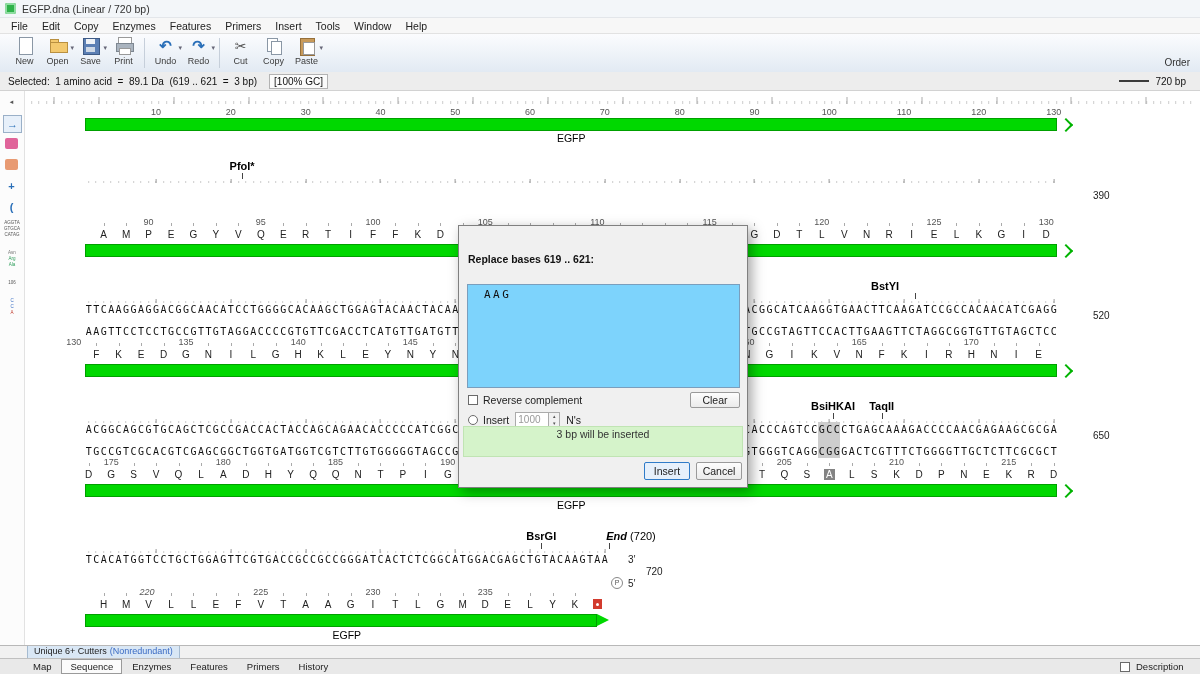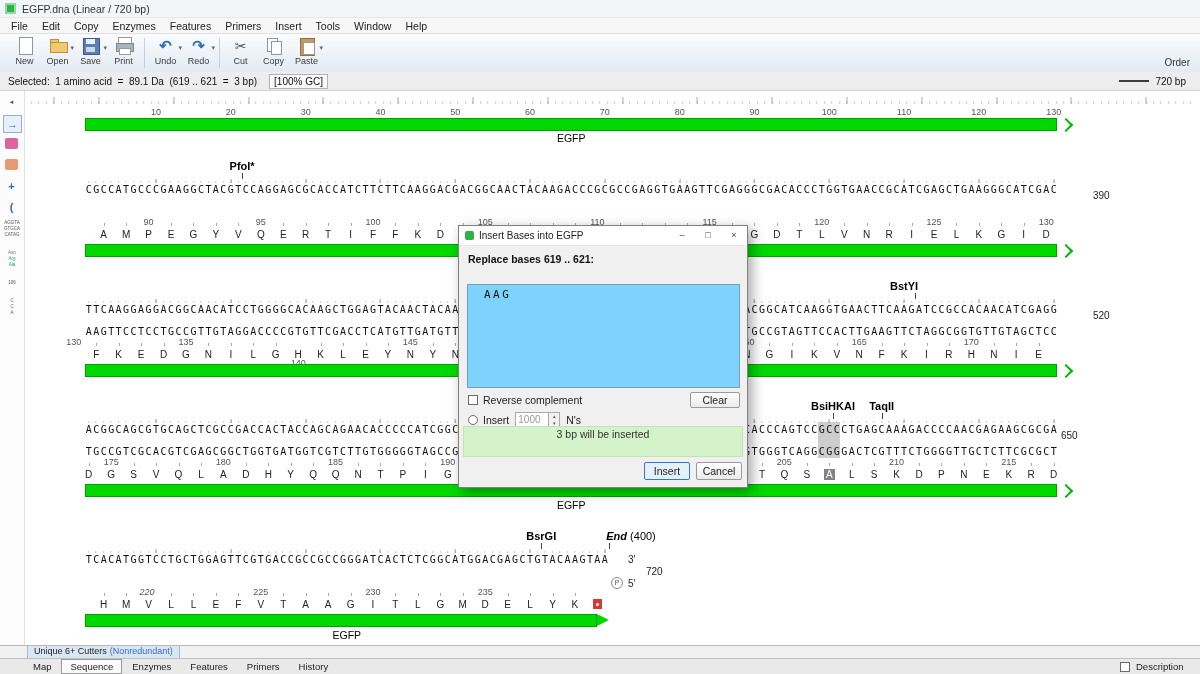--- a/index.html
+++ b/index.html
@@ -232,21 +232,20 @@
     <div class="aanum" style="position: absolute; left: 814.26px; top: 107px; width: 30px;">100</div>
     <div class="aanum" style="position: absolute; left: 889.06px; top: 107px; width: 30px;">110</div>
     <div class="aanum" style="position: absolute; left: 963.86px; top: 107px; width: 30px;">120</div>
     <div class="aanum" style="position: absolute; left: 1038.66px; top: 107px; width: 30px;">130</div>
     <div style="position: absolute; left: 85px; top: 118px; width: 972.4px; height: 13px; background: rgb(0, 216, 0); border: 1px solid rgb(0, 160, 0); box-sizing: border-box;"></div>
     <div style="position: absolute; left: 1061.4px; top: 120px; width: 8px; height: 8px; border-top: 2px solid rgb(0, 179, 0); border-right: 2px solid rgb(0, 179, 0); transform: rotate(45deg);"></div>
     <div class="featlabel" style="position: absolute; left: 541.2px; top: 132px; width: 60px;">EGFP</div>
     <div class="enzyme" style="position: absolute; left: 182.08px; top: 160px; width: 120px;"><span>PfoI*</span></div>
     <div style="position: absolute; left: 242.08px; top: 173px; width: 1px; height: 6px; background: rgb(68, 68, 68);"></div>
     <div style="position: absolute; left: 85px; top: 179px; width: 972.4px; height: 4px; background-image: repeating-linear-gradient(to right, rgb(153, 153, 153) 0px, rgb(153, 153, 153) 1px, transparent 1px, transparent 74.8px), repeating-linear-gradient(to right, rgb(204, 204, 204) 0px, rgb(204, 204, 204) 1px, transparent 1px, transparent 7.48px); background-size: 100% 4px, 100% 2px; background-position: 70.6px 0px, 3.2px 2px; background-repeat: repeat-x, repeat-x;"></div>
-    <div class="strand" style="left: 85.7px; top: 184px;">CGCCATGCCCGAAGGCTACGTCCAGGAGCGCACCATCTTCTTCAAGGACGACGGCAACTACAAGACCCGCGCCGAGGTGAAGTTCGAGGGCGACACCCTGGTGAACCGCATCGAGCTGAAGGGCATCGAC</div>
     <div class="rownum" style="position: absolute; left: 1093px; top: 190px;">390</div>
     <div class="aanum" style="position: absolute; left: 133.58px; top: 217px; width: 30px;">90</div>
     <div class="aanum" style="position: absolute; left: 245.78px; top: 217px; width: 30px;">95</div>
     <div class="aanum" style="position: absolute; left: 357.98px; top: 217px; width: 30px;">100</div>
     <div class="aanum" style="position: absolute; left: 470.18px; top: 217px; width: 30px;">105</div>
     <div class="aanum" style="position: absolute; left: 582.38px; top: 217px; width: 30px;">110</div>
     <div class="aanum" style="position: absolute; left: 694.58px; top: 217px; width: 30px;">115</div>
     <div class="aanum" style="position: absolute; left: 806.78px; top: 217px; width: 30px;">120</div>
     <div class="aanum" style="position: absolute; left: 918.98px; top: 217px; width: 30px;">125</div>
     <div class="aanum" style="position: absolute; left: 1031.18px; top: 217px; width: 30px;">130</div>
@@ -323,29 +322,29 @@
     <div style="position: absolute; left: 978.86px; top: 223px; width: 1px; height: 3px; background: rgb(170, 170, 170);"></div>
     <div class="aachar" style="position: absolute; left: 973.36px; top: 229px; width: 11px;">K</div>
     <div style="position: absolute; left: 1001.3px; top: 223px; width: 1px; height: 3px; background: rgb(170, 170, 170);"></div>
     <div class="aachar" style="position: absolute; left: 995.8px; top: 229px; width: 11px;">G</div>
     <div style="position: absolute; left: 1023.74px; top: 223px; width: 1px; height: 3px; background: rgb(170, 170, 170);"></div>
     <div class="aachar" style="position: absolute; left: 1018.24px; top: 229px; width: 11px;">I</div>
     <div class="aachar" style="position: absolute; left: 1040.68px; top: 229px; width: 11px;">D</div>
     <div style="position: absolute; left: 85px; top: 244px; width: 972.4px; height: 13px; background: rgb(0, 216, 0); border: 1px solid rgb(0, 160, 0); box-sizing: border-box;"></div>
     <div style="position: absolute; left: 1061.4px; top: 246px; width: 8px; height: 8px; border-top: 2px solid rgb(0, 179, 0); border-right: 2px solid rgb(0, 179, 0); transform: rotate(45deg);"></div>
     <div class="featlabel" style="position: absolute; left: 541.2px; top: 259px; width: 60px;">EGFP</div>
-    <div class="enzyme" style="position: absolute; left: 844px; top: 280px; width: 120px;"><span>BstYI</span></div>
+    <div class="enzyme" style="position: absolute; left: 825px; top: 280px; width: 120px;"><span>BstYI</span></div>
     <div style="position: absolute; left: 915.28px; top: 293px; width: 1px; height: 6px; background: rgb(68, 68, 68);"></div>
     <div style="position: absolute; left: 85px; top: 299px; width: 972.4px; height: 4px; background-image: repeating-linear-gradient(to right, rgb(153, 153, 153) 0px, rgb(153, 153, 153) 1px, transparent 1px, transparent 74.8px), repeating-linear-gradient(to right, rgb(204, 204, 204) 0px, rgb(204, 204, 204) 1px, transparent 1px, transparent 7.48px); background-size: 100% 4px, 100% 2px; background-position: 70.6px 0px, 3.2px 2px; background-repeat: repeat-x, repeat-x;"></div>
     <div class="strand" style="left: 85.7px; top: 304px;">TTCAAGGAGGACGGCAACATCCTGGGGCACAAGCTGGAGTACAACTACAACAGCCACAACGTCTATATCATGGCCGACAAGCAGAAGAACGGCATCAAGGTGAACTTCAAGATCCGCCACAACATCGAGG</div>
     <div class="strand" style="left: 85.7px; top: 326px;">AAGTTCCTCCTGCCGTTGTAGGACCCCGTGTTCGACCTCATGTTGATGTTGTCGGTGTTGCAGATATAGTACCGGCTGTTCGTCTTCTTGCCGTAGTTCCACTTGAAGTTCTAGGCGGTGTTGTAGCTCC</div>
     <div class="rownum" style="position: absolute; left: 1093px; top: 310px;">520</div>
     <div class="aanum" style="position: absolute; left: 58.78px; top: 337px; width: 30px;">130</div>
     <div class="aanum" style="position: absolute; left: 170.98px; top: 337px; width: 30px;">135</div>
-    <div class="aanum" style="position: absolute; left: 283.18px; top: 337px; width: 30px; margin-top: 21px;">140</div>
+    <div class="aanum" style="position: absolute; left: 283.18px; top: 337px; width: 30px;">140</div>
     <div class="aanum" style="position: absolute; left: 395.38px; top: 337px; width: 30px;">145</div>
     <div class="aanum" style="position: absolute; left: 507.58px; top: 337px; width: 30px;">150</div>
     <div class="aanum" style="position: absolute; left: 619.78px; top: 337px; width: 30px;">155</div>
     <div class="aanum" style="position: absolute; left: 731.98px; top: 337px; width: 30px;">160</div>
     <div class="aanum" style="position: absolute; left: 844.18px; top: 337px; width: 30px;">165</div>
     <div class="aanum" style="position: absolute; left: 956.38px; top: 337px; width: 30px;">170</div>
     <div style="position: absolute; left: 96.22px; top: 343px; width: 1px; height: 3px; background: rgb(170, 170, 170);"></div>
     <div class="aachar" style="position: absolute; left: 90.72px; top: 349px; width: 11px;">F</div>
     <div style="position: absolute; left: 118.66px; top: 343px; width: 1px; height: 3px; background: rgb(170, 170, 170);"></div>
     <div class="aachar" style="position: absolute; left: 113.16px; top: 349px; width: 11px;">K</div>
@@ -427,21 +426,21 @@
     <div style="position: absolute; left: 1061.4px; top: 366px; width: 8px; height: 8px; border-top: 2px solid rgb(0, 179, 0); border-right: 2px solid rgb(0, 179, 0); transform: rotate(45deg);"></div>
     <div class="featlabel" style="position: absolute; left: 541.2px; top: 379px; width: 60px;">EGFP</div>
     <div style="position: absolute; left: 818.04px; top: 422px; width: 22.44px; height: 36px; background: rgb(205, 205, 205);"></div>
     <div class="enzyme" style="position: absolute; left: 773px; top: 400px; width: 120px;"><span>BsiHKAI</span></div>
     <div style="position: absolute; left: 833px; top: 413px; width: 1px; height: 6px; background: rgb(68, 68, 68);"></div>
     <div class="enzyme" style="position: absolute; left: 821.62px; top: 400px; width: 120px;"><span>TaqII</span></div>
     <div style="position: absolute; left: 881.62px; top: 413px; width: 1px; height: 6px; background: rgb(68, 68, 68);"></div>
     <div style="position: absolute; left: 85px; top: 419px; width: 972.4px; height: 4px; background-image: repeating-linear-gradient(to right, rgb(153, 153, 153) 0px, rgb(153, 153, 153) 1px, transparent 1px, transparent 74.8px), repeating-linear-gradient(to right, rgb(204, 204, 204) 0px, rgb(204, 204, 204) 1px, transparent 1px, transparent 7.48px); background-size: 100% 4px, 100% 2px; background-position: 70.6px 0px, 3.2px 2px; background-repeat: repeat-x, repeat-x;"></div>
     <div class="strand" style="left: 85.7px; top: 424px;">ACGGCAGCGTGCAGCTCGCCGACCACTACCAGCAGAACACCCCCATCGGCGACGGCCCCGTGCTGCTGCCCGACAACCACTACCTGAGCACCCAGTCCGCCCTGAGCAAAGACCCCAACGAGAAGCGCGA</div>
     <div class="strand" style="left: 85.7px; top: 446px;">TGCCGTCGCACGTCGAGCGGCTGGTGATGGTCGTCTTGTGGGGGTAGCCGCTGCCGGGGCACGACGACGGGCTGTTGGTGATGGACTCGTGGGTCAGGCGGGACTCGTTTCTGGGGTTGCTCTTCGCGCT</div>
-    <div class="rownum" style="position: absolute; left: 1061px; top: 430px;">650</div>
+    <div class="rownum" style="position: absolute; left: 1093px; top: 430px;">650</div>
     <div class="aanum" style="position: absolute; left: 96.18px; top: 457px; width: 30px;">175</div>
     <div class="aanum" style="position: absolute; left: 208.38px; top: 457px; width: 30px;">180</div>
     <div class="aanum" style="position: absolute; left: 320.58px; top: 457px; width: 30px;">185</div>
     <div class="aanum" style="position: absolute; left: 432.78px; top: 457px; width: 30px;">190</div>
     <div class="aanum" style="position: absolute; left: 544.98px; top: 457px; width: 30px;">195</div>
     <div class="aanum" style="position: absolute; left: 657.18px; top: 457px; width: 30px;">200</div>
     <div class="aanum" style="position: absolute; left: 769.38px; top: 457px; width: 30px;">205</div>
     <div class="aanum" style="position: absolute; left: 881.58px; top: 457px; width: 30px;">210</div>
     <div class="aanum" style="position: absolute; left: 993.78px; top: 457px; width: 30px;">215</div>
     <div style="position: absolute; left: 88.74px; top: 463px; width: 1px; height: 3px; background: rgb(170, 170, 170);"></div>
@@ -521,21 +520,21 @@
     <div class="aachar" style="position: absolute; left: 1003.28px; top: 469px; width: 11px;">K</div>
     <div style="position: absolute; left: 1031.22px; top: 463px; width: 1px; height: 3px; background: rgb(170, 170, 170);"></div>
     <div class="aachar" style="position: absolute; left: 1025.72px; top: 469px; width: 11px;">R</div>
     <div style="position: absolute; left: 1053.66px; top: 463px; width: 1px; height: 3px; background: rgb(170, 170, 170);"></div>
     <div class="aachar" style="position: absolute; left: 1048.16px; top: 469px; width: 11px;">D</div>
     <div style="position: absolute; left: 85px; top: 484px; width: 972.4px; height: 13px; background: rgb(0, 216, 0); border: 1px solid rgb(0, 160, 0); box-sizing: border-box;"></div>
     <div style="position: absolute; left: 1061.4px; top: 486px; width: 8px; height: 8px; border-top: 2px solid rgb(0, 179, 0); border-right: 2px solid rgb(0, 179, 0); transform: rotate(45deg);"></div>
     <div class="featlabel" style="position: absolute; left: 541.2px; top: 499px; width: 60px;">EGFP</div>
     <div class="enzyme" style="position: absolute; left: 481.28px; top: 530px; width: 120px;"><span>BsrGI</span></div>
     <div style="position: absolute; left: 541.28px; top: 543px; width: 1px; height: 6px; background: rgb(68, 68, 68);"></div>
-    <div class="enzyme" style="position: absolute; left: 571.04px; top: 530px; width: 120px;"><span style="font-style: italic;">End</span><span style="font-weight: 400;"> (400)</span></div>
+    <div class="enzyme" style="position: absolute; left: 571.04px; top: 530px; width: 120px;"><span style="font-style: italic;">End</span><span style="font-weight: 400;"> (720)</span></div>
     <div style="position: absolute; left: 608.6px; top: 543px; width: 1px; height: 6px; background: rgb(68, 68, 68);"></div>
     <div style="position: absolute; left: 85px; top: 549px; width: 523.6px; height: 4px; background-image: repeating-linear-gradient(to right, rgb(153, 153, 153) 0px, rgb(153, 153, 153) 1px, transparent 1px, transparent 74.8px), repeating-linear-gradient(to right, rgb(204, 204, 204) 0px, rgb(204, 204, 204) 1px, transparent 1px, transparent 7.48px); background-size: 100% 4px, 100% 2px; background-position: 70.6px 0px, 3.2px 2px; background-repeat: repeat-x, repeat-x;"></div>
     <div class="strand" style="left: 85.7px; top: 554px;">TCACATGGTCCTGCTGGAGTTCGTGACCGCCGCCGGGATCACTCTCGGCATGGACGAGCTGTACAAGTAA</div>
     <div class="rownum" style="position: absolute; left: 628px; top: 554px;">3′</div>
     <div class="rownum" style="position: absolute; left: 646px; top: 566px;">720</div>
     <div class="rownum" style="position: absolute; left: 628px; top: 578px;">5′</div>
     <div style="position: absolute; left: 611px; top: 577px; width: 10px; height: 10px; border: 1px solid rgb(136, 136, 136); border-radius: 50%; font-size: 7px; line-height: 10px; text-align: center; color: rgb(85, 85, 85);">P</div>
     <div class="aanum" style="position: absolute; left: 132px; top: 587px; width: 30px; font-style: italic;">220</div>
     <div class="aanum" style="position: absolute; left: 245.78px; top: 587px; width: 30px;">225</div>
     <div class="aanum" style="position: absolute; left: 357.98px; top: 587px; width: 30px;">230</div>
@@ -602,27 +601,20 @@
       <div class="btab">Enzymes</div>
       <div class="btab">Features</div>
       <div class="btab">Primers</div>
       <div class="btab">History</div>
     </div>
   <span id="desc-check" class="checkbox"></span>
   <span id="desc-label">Description Panel</span>
 </div>
 
 <div id="dialog">
-  <div class="dlg-titlebar">
-    <span class="dlg-icon"></span>
-    <span class="dlg-title">Insert Bases into EGFP</span>
-    <span class="dlg-ctrl">–</span>
-    <span class="dlg-ctrl">□</span>
-    <span class="dlg-ctrl">×</span>
-  </div>
   <div class="dlg-heading">Replace bases 619 .. 621:</div>
   <textarea class="dlg-textarea" spellcheck="false" style="">AAG</textarea>
   <div class="dlg-rc-row">
     <span class="checkbox"></span>
     <span>Reverse complement</span>
     <button class="dlg-btn dlg-clear">Clear</button>
   </div>
   <div class="dlg-radio-row" style="top:187px;">
     <span class="radio"></span>
     <span>Insert</span>

